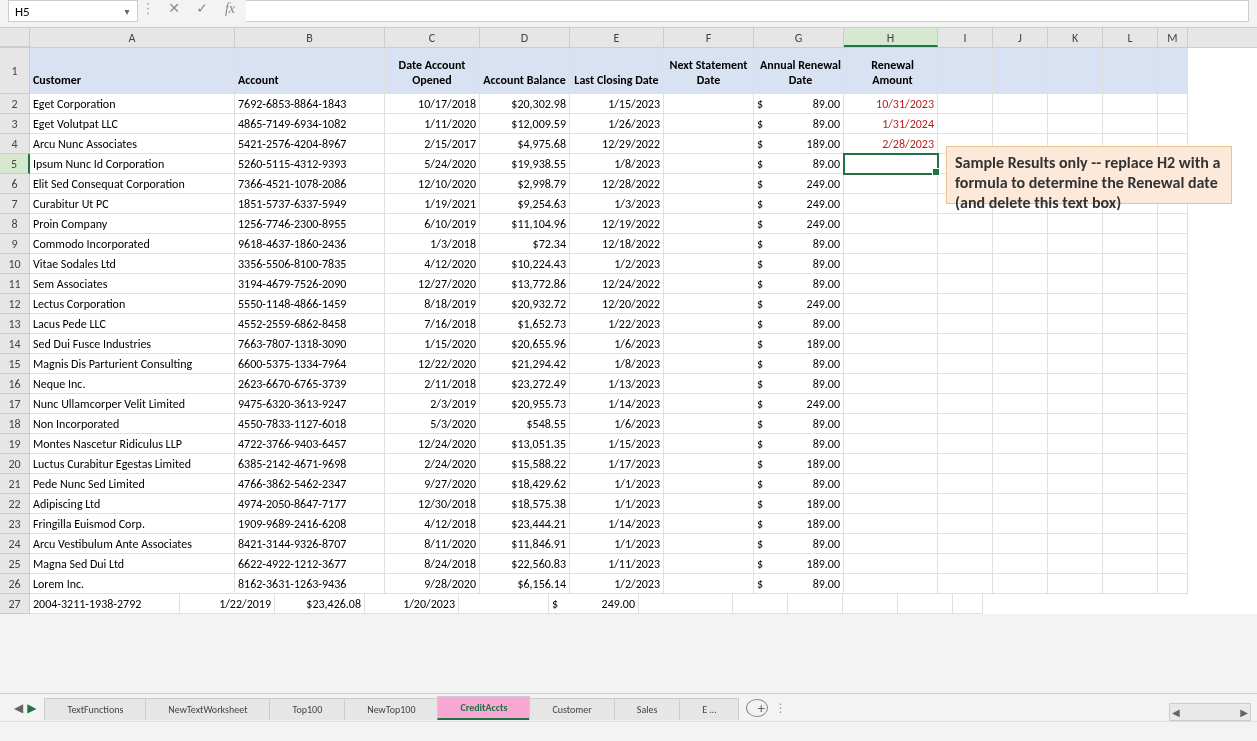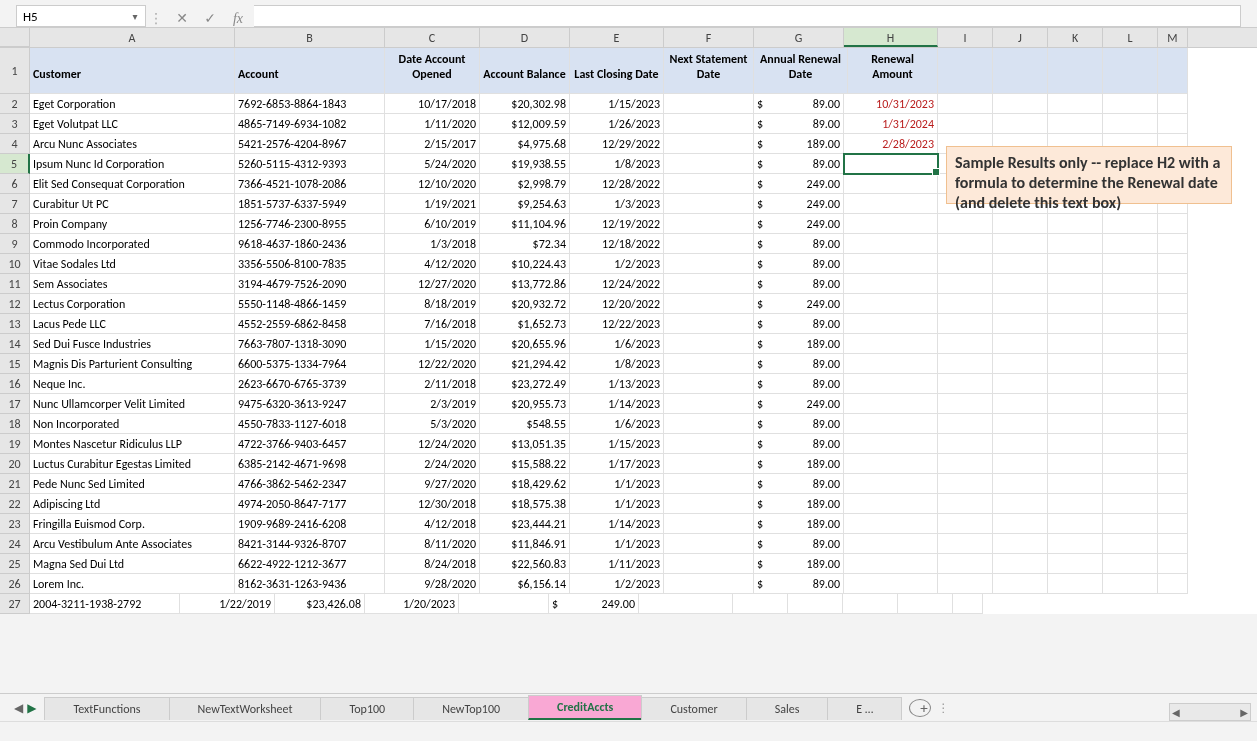--- a/index.html
+++ b/index.html
@@ -9,25 +9,25 @@
   background: #f3f3f3;
   overflow: hidden;
   width: 1257px;
   height: 741px;
   position: relative;
 }
 
 
 .formula-bar {
   display: flex;
-  align-items: flex-end;
+  align-items: flex-start;
   background: #f3f3f3;
   border-bottom: 1px solid #ccc;
   height: 28px;
-  padding: 0 16px;
+  padding: 0 8px;
 }
 .name-box {
   width: 130px;
   height: 22px;
   background: white;
   border: 1px solid #ccc;
   display: flex;
   align-items: center;
   padding: 0 6px;
   font-size: 13px;
@@ -135,21 +135,21 @@
   white-space: nowrap;
   flex-shrink: 0;
   position: relative;
 }
 .row.header-row .cell {
   background: #d8e2f2;
   font-weight: bold;
   line-height: 1.2;
   display: flex;
   align-items: flex-end;
-  padding-bottom: 12px;
+  padding-bottom: 6px;
   white-space: normal;
 }
 .row.header-row .cell.center { justify-content: center; text-align: center; }
 .cell.r { text-align: right; }
 .cell.orange { color: #b91c1c; }
 .cell.money {
   display: flex;
   justify-content: space-between;
 }
 .cell.selected {
@@ -204,25 +204,25 @@
   color: #666;
   padding: 0 8px;
   font-size: 12px;
 }
 .tab-nav span { cursor: default; }
 .tabs {
   display: flex;
   align-items: flex-end;
 }
 .tab {
-  padding: 4px 28px;
+  padding: 4px 22px;
   border: 1px solid #ccc;
   border-bottom: none;
   background: #e6e6e6;
-  font-size: 12px;
+  font-size: 10px;
   color: #444;
   cursor: default;
   margin-right: -1px;
 }
 .tab.active {
   background: #f9a8d4;
   color: #217346;
   font-weight: bold;
   border-bottom: 2px solid #217346;
 }
@@ -541,21 +541,21 @@
       <div class="cell cK"></div>
       <div class="cell cL"></div>
       <div class="cell cM"></div>
     </div>
     <div class="row">
       <div class="row-head">13</div>
       <div class="cell cA">Lacus Pede LLC</div>
       <div class="cell cB">4552-2559-6862-8458</div>
       <div class="cell cC r">7/16/2018</div>
       <div class="cell cD r">$1,652.73</div>
-      <div class="cell cE r">12/22/2023</div>
+      <div class="cell cE r">1/22/2023</div>
       <div class="cell cF"></div>
       <div class="cell cG money">
         <span>$</span>
         <span>89.00</span>
       </div>
       <div class="cell cH r"></div>
       <div class="cell cI"></div>
       <div class="cell cJ"></div>
       <div class="cell cK"></div>
       <div class="cell cL"></div>

